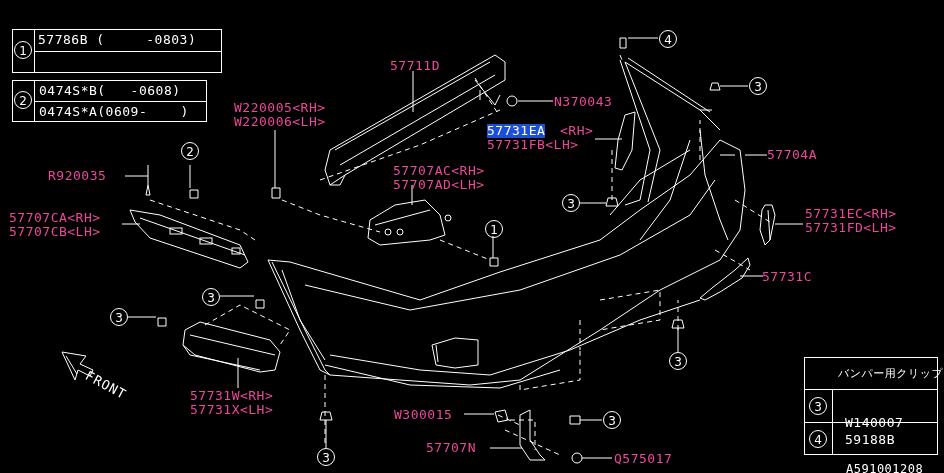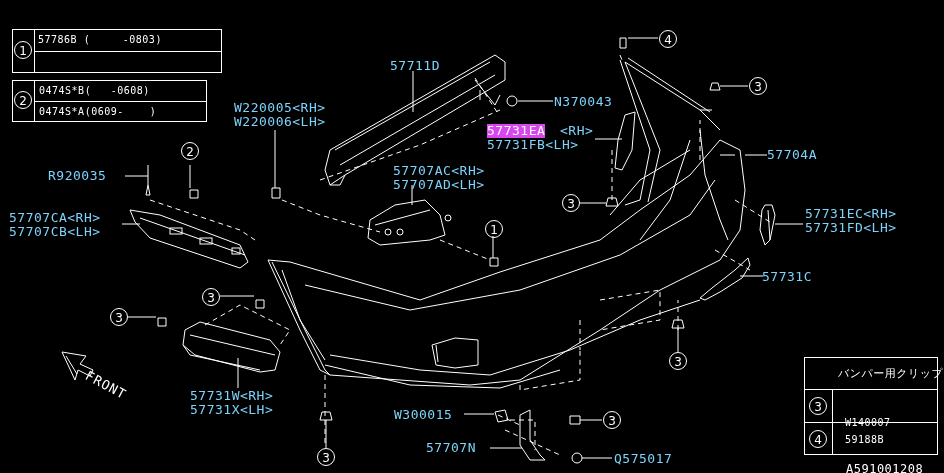--- a/index.html
+++ b/index.html
@@ -1,26 +1,26 @@
 <!DOCTYPE html>
 <html><head>
 <meta charset="utf-8">
 <style>
   html,body{margin:0;padding:0;background:#000;}
   #canvas{position:relative;width:944px;height:473px;background:#000;overflow:hidden;
     font-family:"DejaVu Sans Mono","Liberation Mono",monospace;color:#fff;}
   svg.art{position:absolute;left:0;top:0;width:944px;height:473px;}
-  .lbl{position:absolute;font-size:13px;line-height:14px;white-space:pre;letter-spacing:0.5px;color:#7dd3fc;
+  .lbl{position:absolute;font-size:13px;line-height:14px;white-space:pre;letter-spacing:0.5px;color:#ec4899;
     font-family:"DejaVu Sans Mono","Liberation Mono",monospace;cursor:pointer;}
-  .lbl.hl{background:#d946ef;color:#fff;}
+  .lbl.hl{background:#1d4ed8;color:#fff;}
   .circ{position:absolute;width:18px;height:18px;border:1.2px solid #fff;border-radius:50%;
     font-size:12px;line-height:18px;text-align:center;color:#fff;box-sizing:border-box;
     font-family:"DejaVu Sans","Liberation Sans",sans-serif;cursor:pointer;}
   .box{position:absolute;border:1px solid #fff;box-sizing:border-box;}
-  .brow{position:absolute;font-size:10px;line-height:14px;white-space:pre;letter-spacing:0.5px;
+  .brow{position:absolute;font-size:13px;line-height:14px;white-space:pre;letter-spacing:0.5px;
     font-family:"DejaVu Sans Mono","Liberation Mono",monospace;}
   .vline{position:absolute;width:1px;background:#fff;}
   .hline{position:absolute;height:1px;background:#fff;}
   .front{position:absolute;font-size:13px;transform:rotate(28deg);transform-origin:left top;
     letter-spacing:1px;font-family:"DejaVu Sans Mono","Liberation Mono",monospace;}
   .jp{font-family:"DejaVu Sans","Liberation Sans",sans-serif;font-size:11px;}
   .figno{position:absolute;font-size:12px;letter-spacing:0.5px;}
 </style>
 </head>
 <body>

